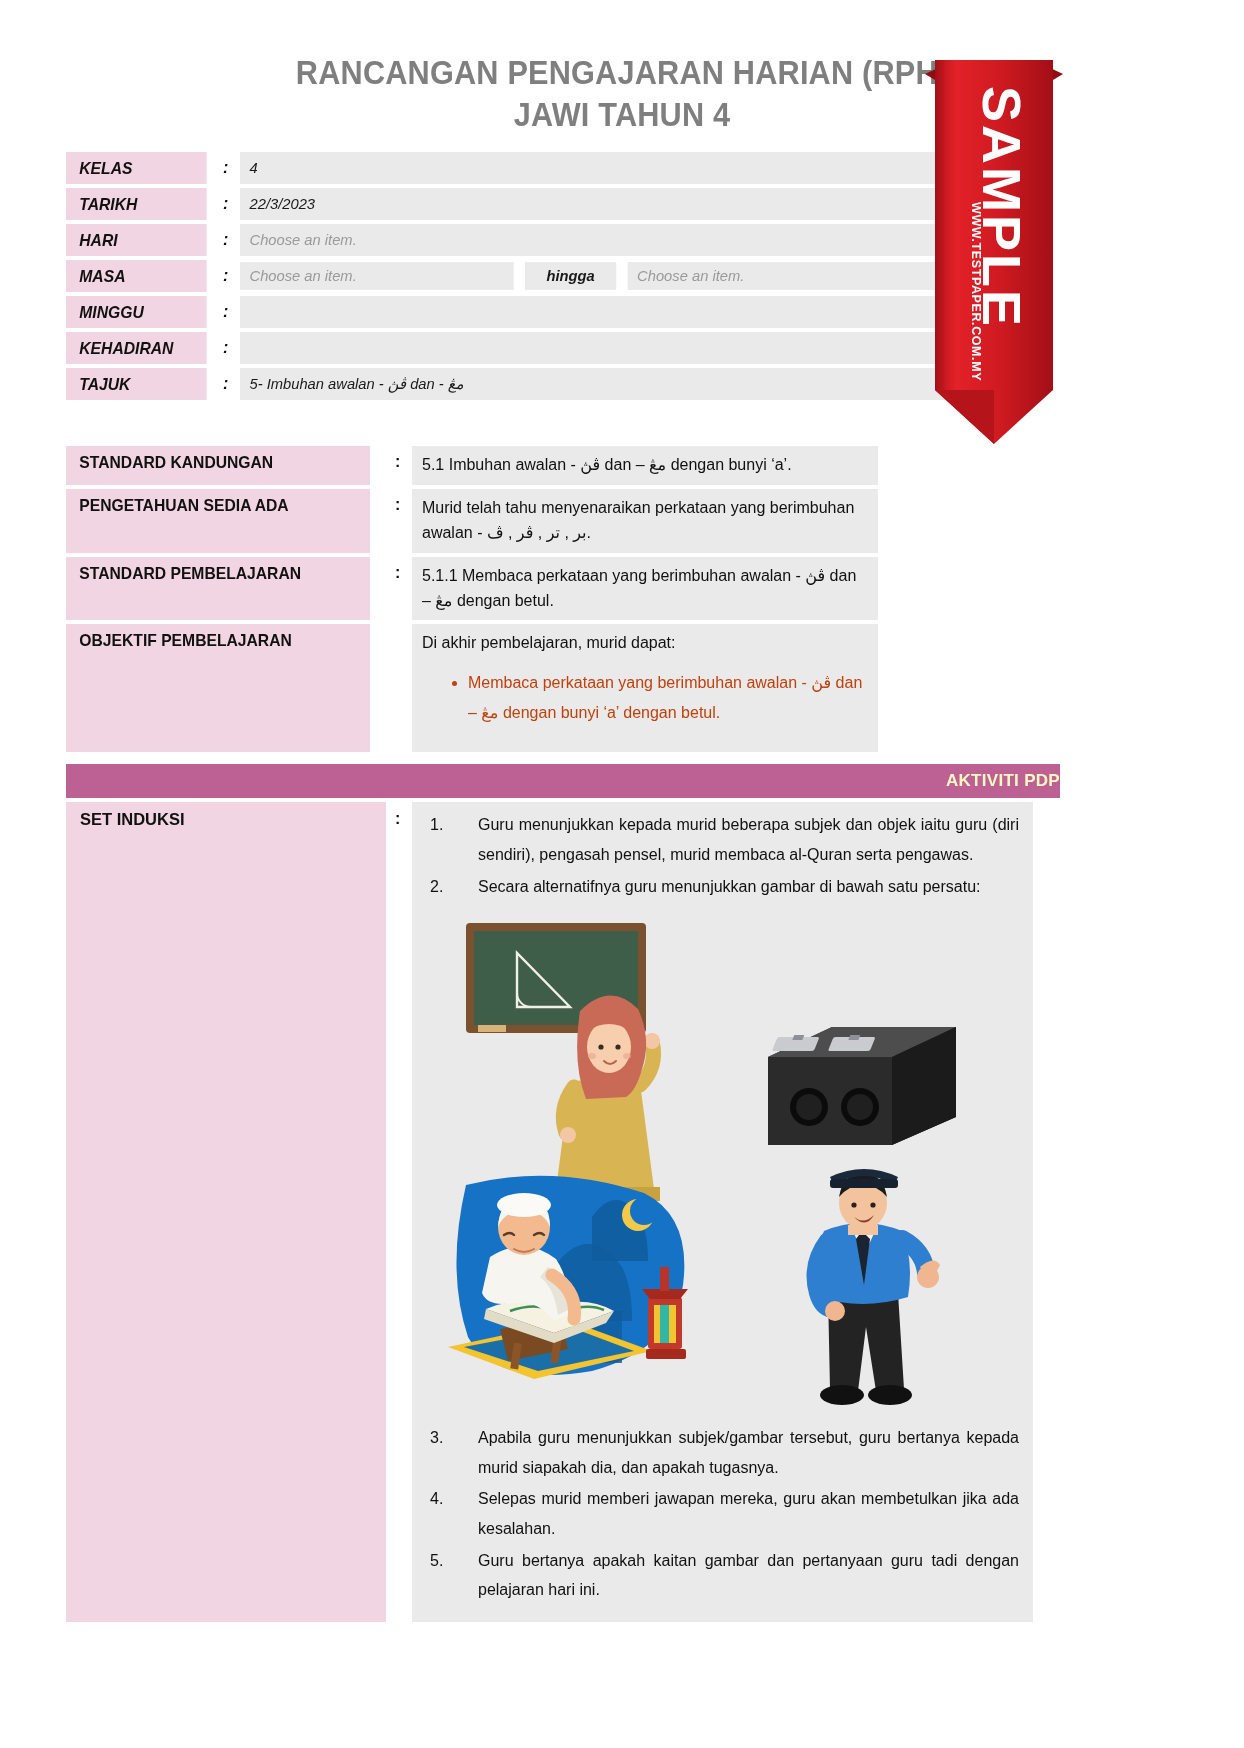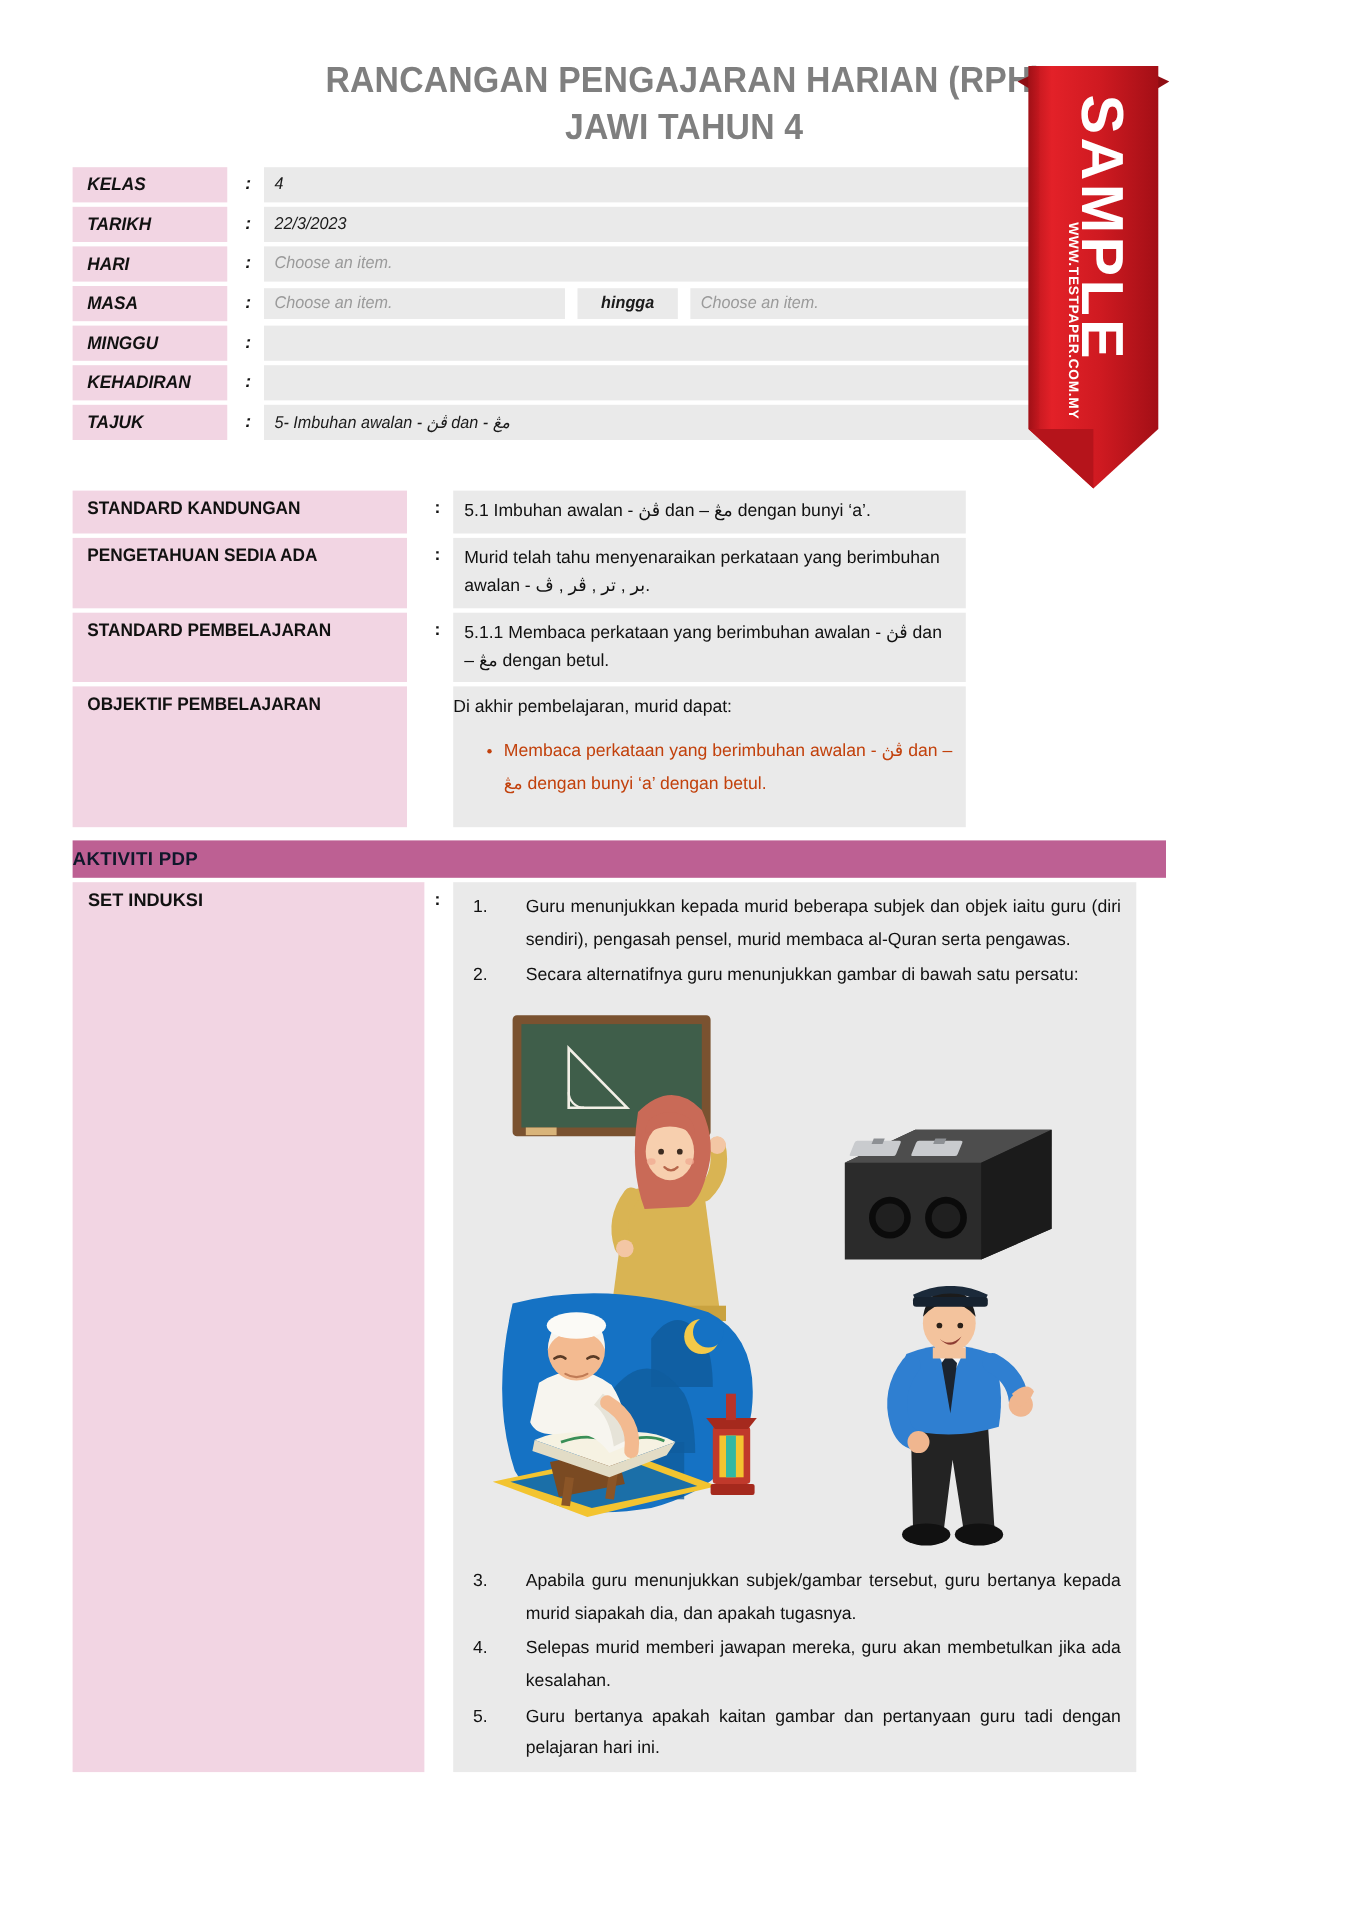--- a/index.html
+++ b/index.html
@@ -115,32 +115,32 @@
     padding: 7px 0 0 9px;
   }
   .std-val {
     background: #eaeaea;
     padding: 7px 10px 7px 10px;
     font-size: 16px;
     color: #111;
     vertical-align: top;
     line-height: 1.55;
   }
-  .std-val.no-colon { padding-left: 0; }
+  .std-val.no-colon { padding-left: 10px; }
   .objektif-lbl { height: 128px; vertical-align: top; }
   .obj-list { margin: 12px 0 0 46px; }
   .obj-list li { font-size: 16px; line-height: 1.85; color: #c2410c; }
 
   
   .aktiviti-band {
     margin: 8px 0 0 66px;
     width: 994px;
     background: #bd6093;
-    color: #0f172a;
-    text-align: left;
+    color: #fef9c3;
+    text-align: right;
     font-size: 17px;
     font-weight: bold;
     padding: 7px 0;
     letter-spacing: 0.3px;
   }
 
   
   .induksi-table {
     margin: 4px 0 0 66px;
     width: 967px;
@@ -161,21 +161,21 @@
     width: 26px;
     font-size: 16px;
     font-weight: bold;
     color: #111;
     vertical-align: top;
     padding: 8px 0 0 9px;
     background: #ffffff;
   }
   .induksi-val {
     background: #eaeaea;
-    padding: 8px 14px 4px 10px;
+    padding: 8px 14px 15px 10px;
     vertical-align: top;
   }
   ol.steps { list-style: none; counter-reset: s; margin: 0; padding: 0; }
   ol.steps > li {
     counter-increment: s;
     position: relative;
     padding-left: 56px;
     font-size: 16px;
     line-height: 1.85;
     color: #111;

